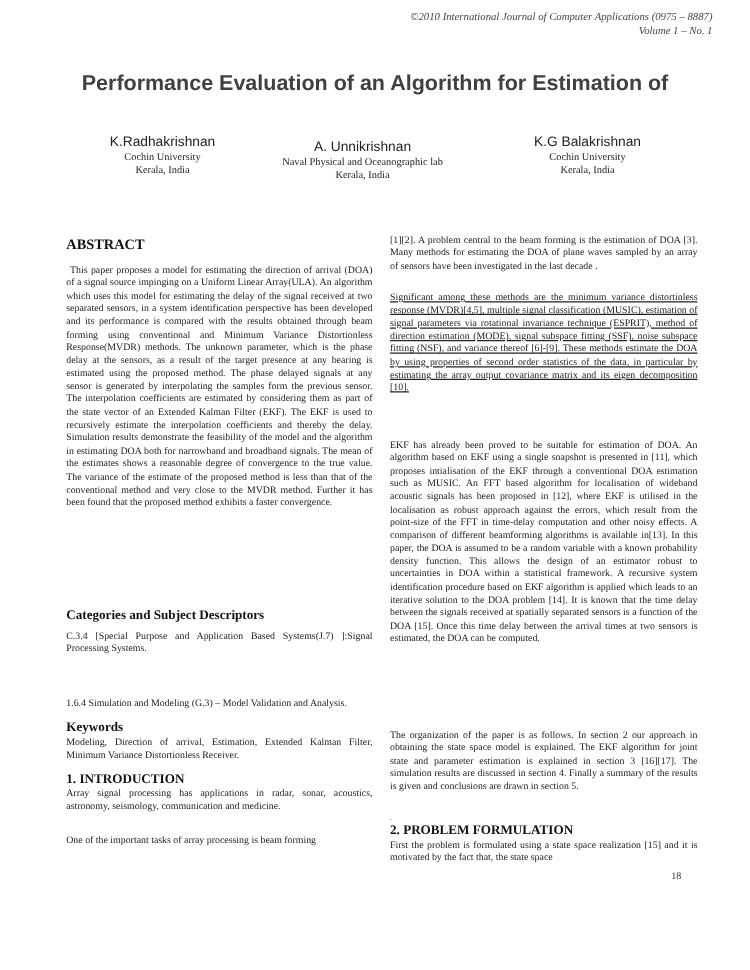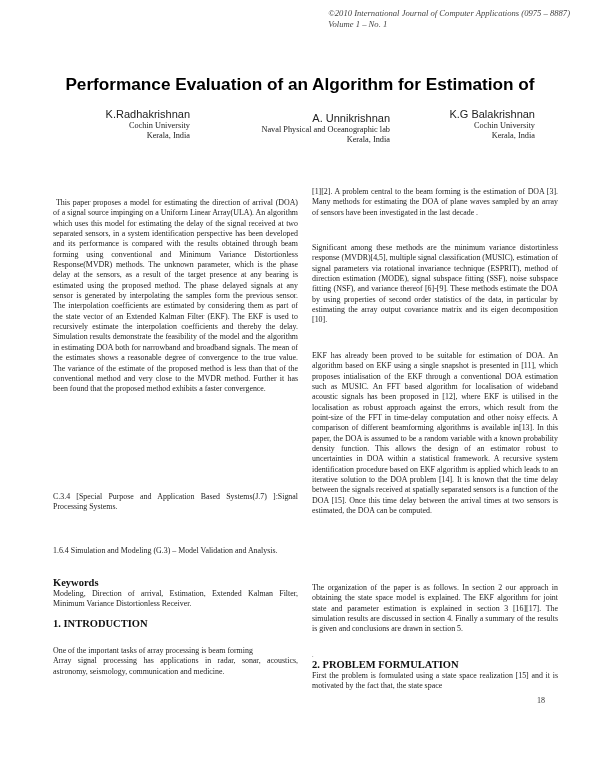--- a/index.html
+++ b/index.html
@@ -1,27 +1,27 @@
 <!DOCTYPE html>
 <html><head>
 <meta charset="utf-8">
 <style>
   html, body { margin: 0; padding: 0; background: #ffffff; }
   body { width: 600px; height: 776px; position: relative; overflow: hidden; color: #1a1a1a; }
   .page { position: absolute; left: 0; top: 0; width: 600px; height: 776px; }
   .running-head {
-    position: absolute; right: 30px; top: 8px; 
+    position: absolute; right: 30px; top: 8px; text-align: right;
     font-family: "Liberation Serif", serif; font-style: italic; font-size: 8.6px; line-height: 11px; color: #444;
   }
   .title {
-    position: absolute; left: 40px; top: 74px; width: 520px; text-align: center;
-    font-family: "Liberation Sans", sans-serif; font-weight: bold; font-size: 17.2px; line-height: 20px; color: #000000;
+    position: absolute; left: 40px; top: 56px; width: 520px; text-align: center;
+    font-family: "Liberation Sans", sans-serif; font-weight: bold; font-size: 17.2px; line-height: 20px; color: #404040;
   }
   .authors { position: absolute; left: 40px; top: 108px; width: 520px; height: 50px; }
-  .author { position: absolute; text-align: right; font-family: "Liberation Sans", sans-serif; color: #222; }
+  .author { position: absolute; text-align: center; font-family: "Liberation Sans", sans-serif; color: #222; }
   .author .name { font-size: 11px; line-height: 13px; }
   .author .aff { font-size: 8.3px; line-height: 10px; font-family: Liberation Serif, serif; }
   .a1 { left: 30px; width: 120px; top: 0; }
   .a2 { left: 150px; width: 200px; top: 4px; }
   .a3 { left: 365px; width: 130px; top: 0; }
   .col { position: absolute; font-family: "Liberation Serif", serif; font-size: 7.9px; line-height: 10.35px; color: #222; }
   .col-left { left: 53px; top: 190px; width: 245px; }
   .col-right { left: 312px; top: 187px; width: 246px; }
   .h1 { font-family: "Liberation Serif", serif; font-weight: bold; font-size: 11.5px; line-height: 13px; color: #111; margin: 0; }
   .h2 { font-family: "Liberation Serif", serif; font-weight: bold; font-size: 10.5px; line-height: 12px; color: #111; margin: 0; }
@@ -57,45 +57,47 @@
     </div>
     <div class="author a3">
       <div class="name">K.G Balakrishnan</div>
       <div class="aff">Cochin University</div>
       <div class="aff">Kerala, India</div>
     </div>
   </div>
 
   <div class="col col-left">
     <div class="blk" style="top:0px;">
+      <h1 class="h1">ABSTRACT</h1>
       <p style="margin-top:8px; text-indent:3px;">This paper proposes a model for estimating the direction of arrival (DOA) of a signal source impinging on a Uniform Linear Array(ULA). An algorithm which uses this model for estimating the delay of the signal received at two separated sensors, in a system identification perspective has been developed and its performance is compared with the results obtained through beam forming using conventional and Minimum Variance Distortionless Response(MVDR) methods. The unknown parameter, which is the phase delay at the sensors, as a result of the target presence at any bearing is estimated using the proposed method. The phase delayed signals at any sensor is generated by interpolating the samples form the previous sensor. The interpolation coefficients are estimated by considering them as part of the state vector of an Extended Kalman Filter (EKF). The EKF is used to recursively estimate the interpolation coefficients and thereby the delay. Simulation results demonstrate the feasibility of the model and the algorithm in estimating DOA both for narrowband and broadband signals. The mean of the estimates shows a reasonable degree of convergence to the true value. The variance of the estimate of the proposed method is less than that of the conventional method and very close to the MVDR method. Further it has been found that the proposed method exhibits a faster convergence.</p>
     </div>
 
     <div class="blk" style="top:297px;">
+      <h2 class="h2">Categories and Subject Descriptors</h2>
       <p style="margin-top:5px;">C.3.4 [Special Purpose and Application Based Systems(J.7) ]:Signal Processing Systems.</p>
       <p style="margin-top:33px;">1.6.4 Simulation and Modeling (G.3) – Model Validation and Analysis.</p>
     </div>
 
     <div class="blk" style="top:387px;">
       <h2 class="h2">Keywords</h2>
       <p>Modeling, Direction of arrival, Estimation, Extended Kalman Filter, Minimum Variance Distortionless Receiver.</p>
     </div>
 
     <div class="blk" style="top:428px;">
       <h2 class="h2">1. INTRODUCTION</h2>
+      <p>Array signal processing has applications in radar, sonar, acoustics, astronomy, seismology, communication and medicine.</p>
       <p style="margin-top:16px;">One of the important tasks of array processing is beam forming</p>
-      <p>Array signal processing has applications in radar, sonar, acoustics, astronomy, seismology, communication and medicine.</p>
     </div>
   </div>
 
   <div class="col col-right">
     <div class="blk" style="top:0px;">
       <p>[1][2]. A problem central to the beam forming is the estimation of DOA [3]. Many methods for estimating the DOA of plane waves sampled by an array of sensors have been investigated in the last decade .</p>
     </div>
-    <div class="blk" style="top:56px;">
+    <div class="blk" style="top:46px;text-decoration:underline;">
       <p>Significant among these methods are the minimum variance distortinless response (MVDR)[4,5], multiple signal classification (MUSIC), estimation of signal parameters via rotational invariance technique (ESPRIT), method of direction estimation (MODE), signal subspace fitting (SSF), noise subspace fitting (NSF), and variance thereof [6]-[9]. These methods estimate the DOA by using properties of second order statistics of the data, in particular by estimating the array output covariance matrix and its eigen decomposition [10].</p>
     </div>
     <div class="blk" style="top:164px;">
       <p>EKF has already been proved to be suitable for estimation of DOA. An algorithm based on EKF using a single snapshot is presented in [11], which proposes intialisation of the EKF through a conventional DOA estimation such as MUSIC. An FFT based algorithm for localisation of wideband acoustic signals has been proposed in [12], where EKF is utilised in the localisation as robust approach against the errors, which result from the point-size of the FFT in time-delay computation and other noisy effects. A comparison of different beamforming algorithms is available in[13]. In this paper, the DOA is assumed to be a random variable with a known probability density function. This allows the design of an estimator robust to uncertainties in DOA within a statistical framework. A recursive system identification procedure based on EKF algorithm is applied which leads to an iterative solution to the DOA problem [14]. It is known that the time delay between the signals received at spatially separated sensors is a function of the DOA [15]. Once this time delay between the arrival times at two sensors is estimated, the DOA can be computed.</p>
     </div>
     <div class="blk" style="top:396px;">
       <p>The organization of the paper is as follows. In section 2 our approach in obtaining the state space model is explained. The EKF algorithm for joint state and parameter estimation is explained in section 3 [16][17]. The simulation results are discussed in section 4. Finally a summary of the results is given and conclusions are drawn in section 5.</p>
     </div>
     <div class="blk" style="top:472px;">
       <h2 class="h2">2. PROBLEM FORMULATION</h2>

